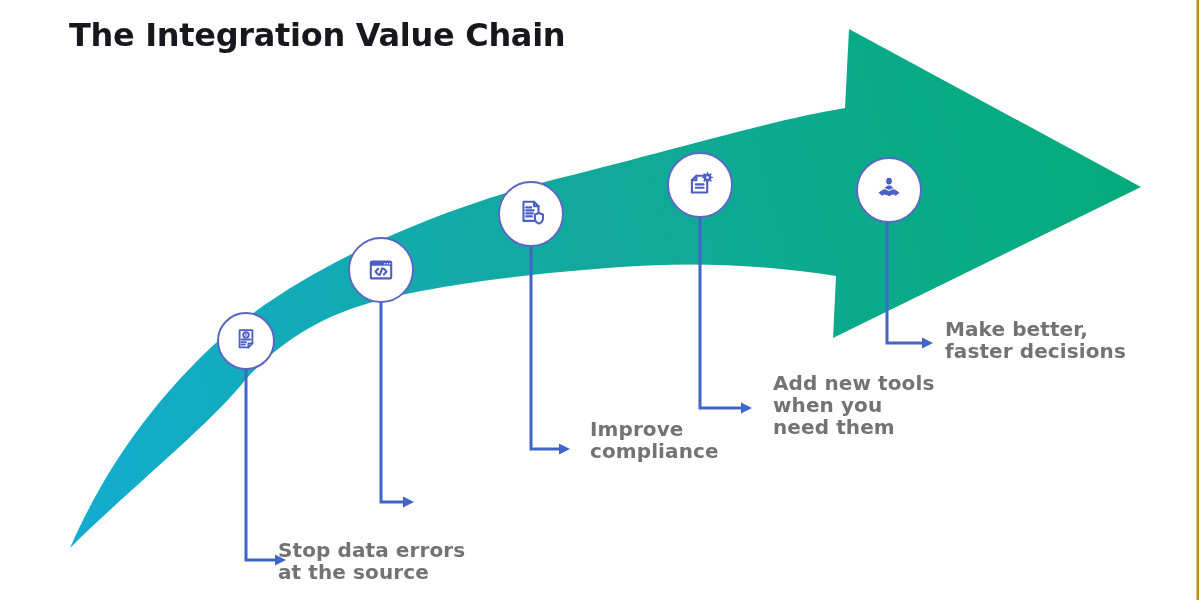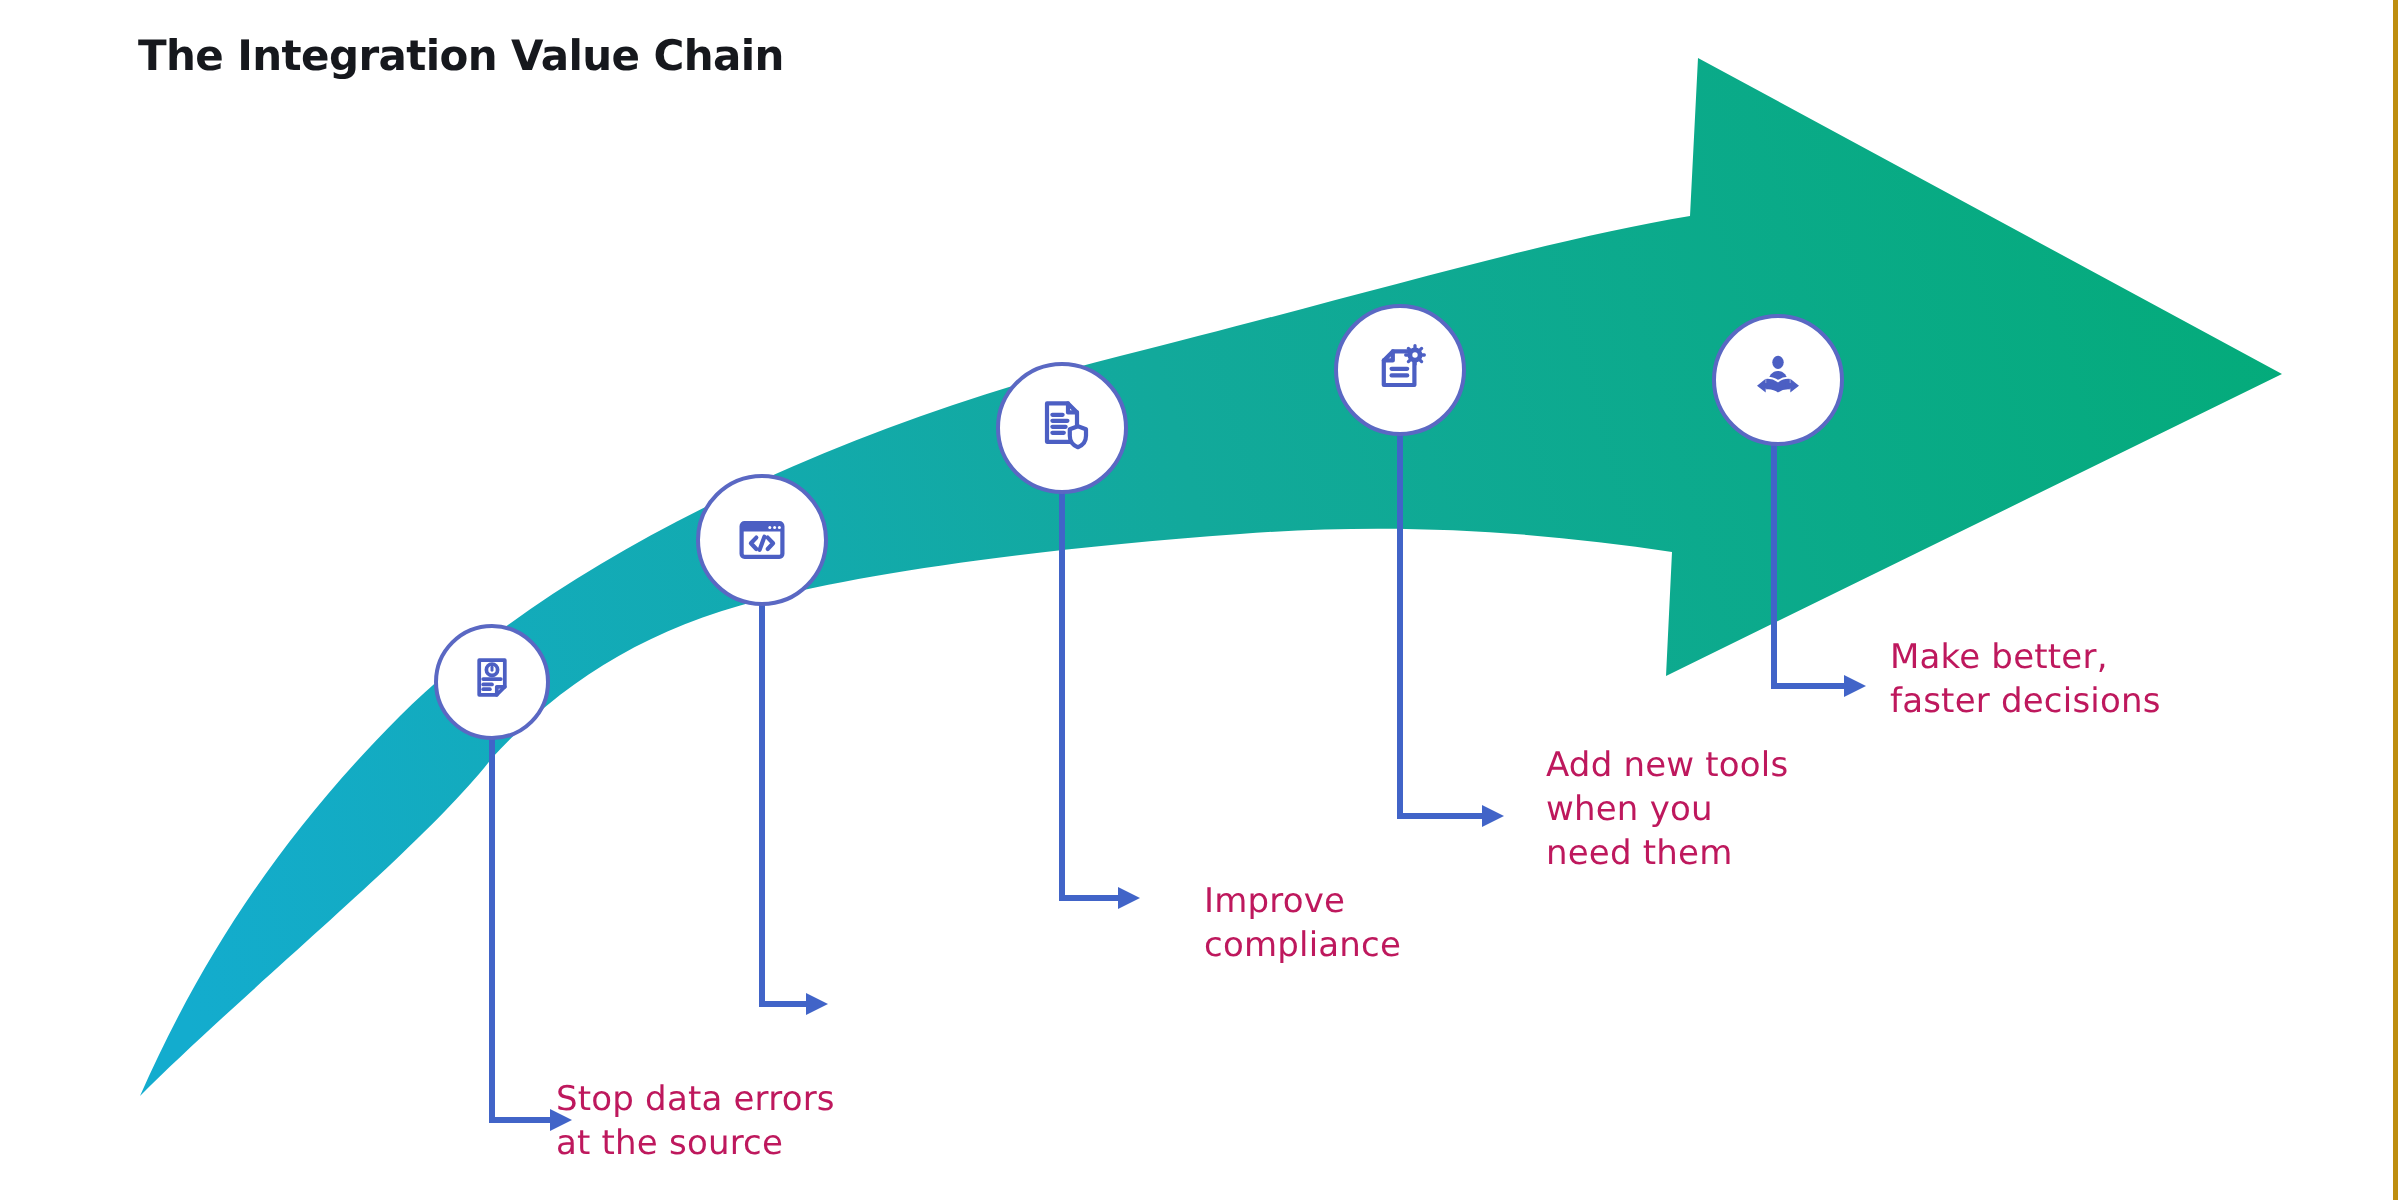--- a/index.html
+++ b/index.html
@@ -2,42 +2,42 @@
 <html><head>
 <meta charset="utf-8">
 <style>
   html,body{margin:0;padding:0;background:#ffffff;}
   .stage{
     position:relative;width:1200px;height:600px;overflow:hidden;
     background:#ffffff;font-family:"DejaVu Sans","Liberation Sans",sans-serif;
   }
   .page-title{
     position:absolute;left:69px;top:16px;
-    font-size:21px;font-weight:800;color:#16181d;letter-spacing:-.3px;
+    font-size:32px;font-weight:800;color:#16181d;letter-spacing:-.3px;
   }
   .arrow-svg{position:absolute;left:0;top:0;}
   .milestone-circle{
     position:absolute;background:#ffffff;border:2px solid #5a68c3;border-radius:50%;
     display:flex;align-items:center;justify-content:center;box-sizing:border-box;
   }
   .c1{left:217px;top:312px;width:58px;height:58px;}
   .c2{left:348px;top:237px;width:66px;height:66px;}
   .c3{left:498px;top:181px;width:66px;height:66px;}
   .c4{left:667px;top:152px;width:66px;height:66px;}
   .c5{left:856px;top:157px;width:66px;height:66px;}
   .connector{position:absolute;overflow:visible;}
   .connector path{fill:none;stroke:#4164c8;stroke-width:3;}
   .connector polygon{fill:#4164c8;}
   .milestone-label{
-    position:absolute;color:#be185d;font-size:17px;line-height:22px;
-    font-weight:400;white-space:pre-line;letter-spacing:.1px;
+    position:absolute;color:#737373;font-size:20px;line-height:22px;
+    font-weight:700;white-space:pre-line;letter-spacing:.1px;
   }
   .l1{left:278px;top:539px;}
   .l2{left:425px;top:479px;}
-  .l3{left:590px;top:440px;margin-left:12px;}
+  .l3{left:590px;top:418px;}
   .l4{left:773px;top:372px;}
   .l5{left:945px;top:318px;}
   .icon{display:block;}
 </style>
 </head>
 <body>
 
 <div class="stage">
 
   <div class="page-title">The Integration Value Chain</div>

